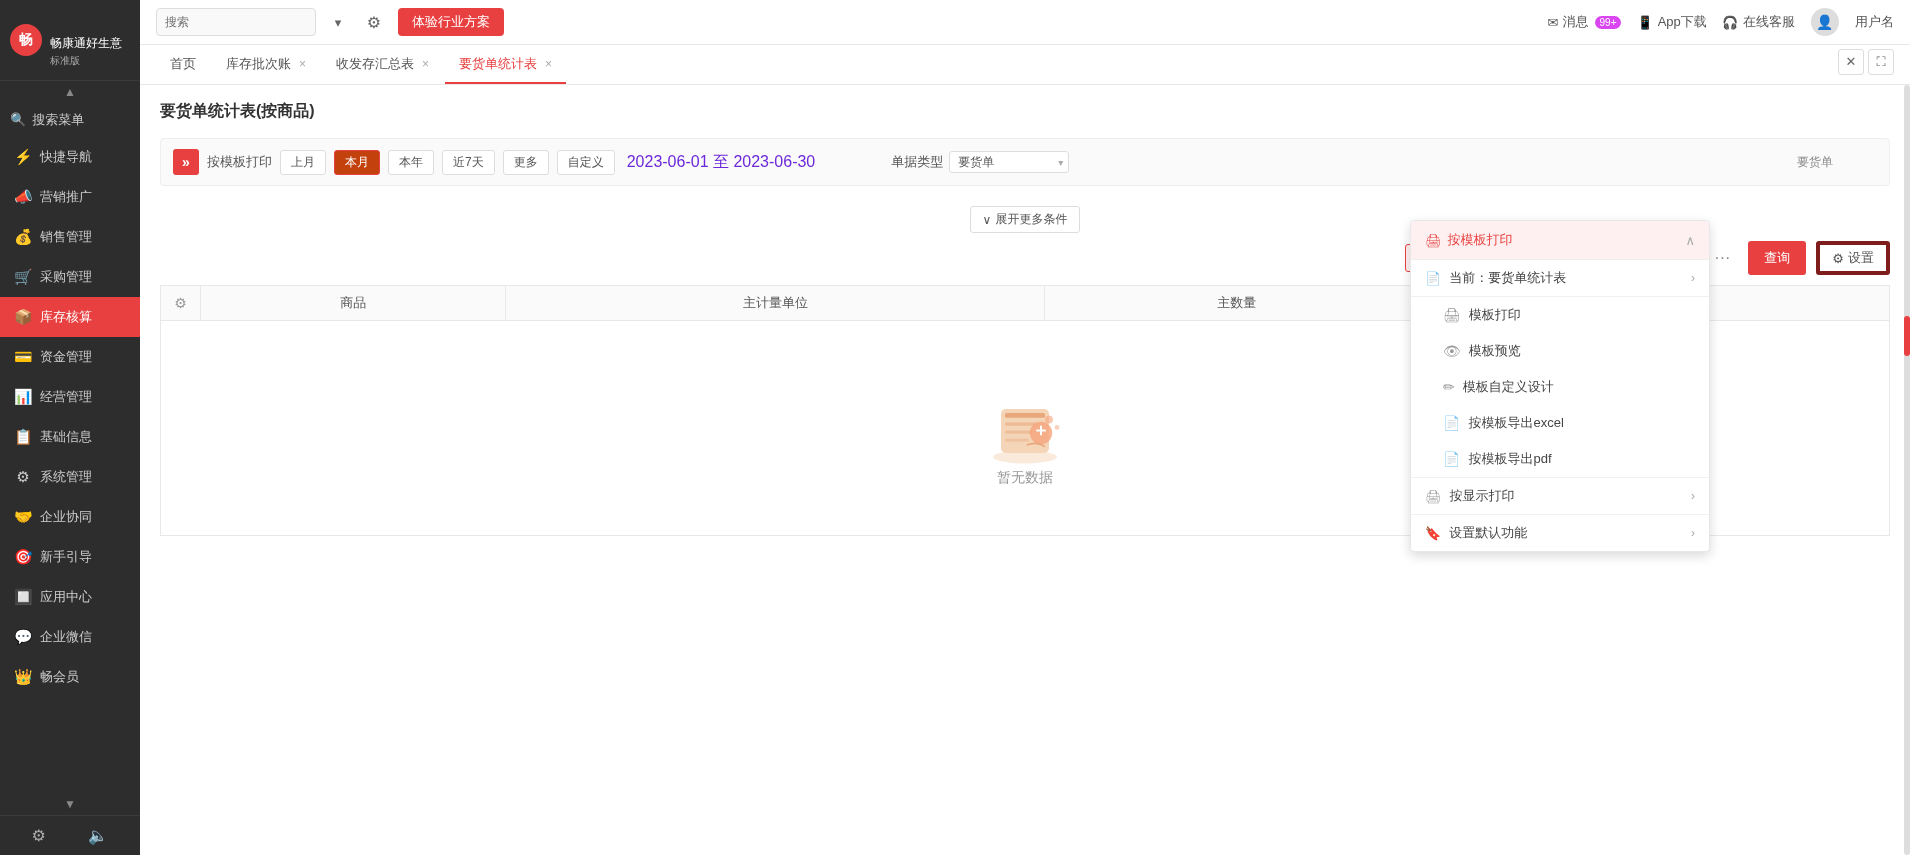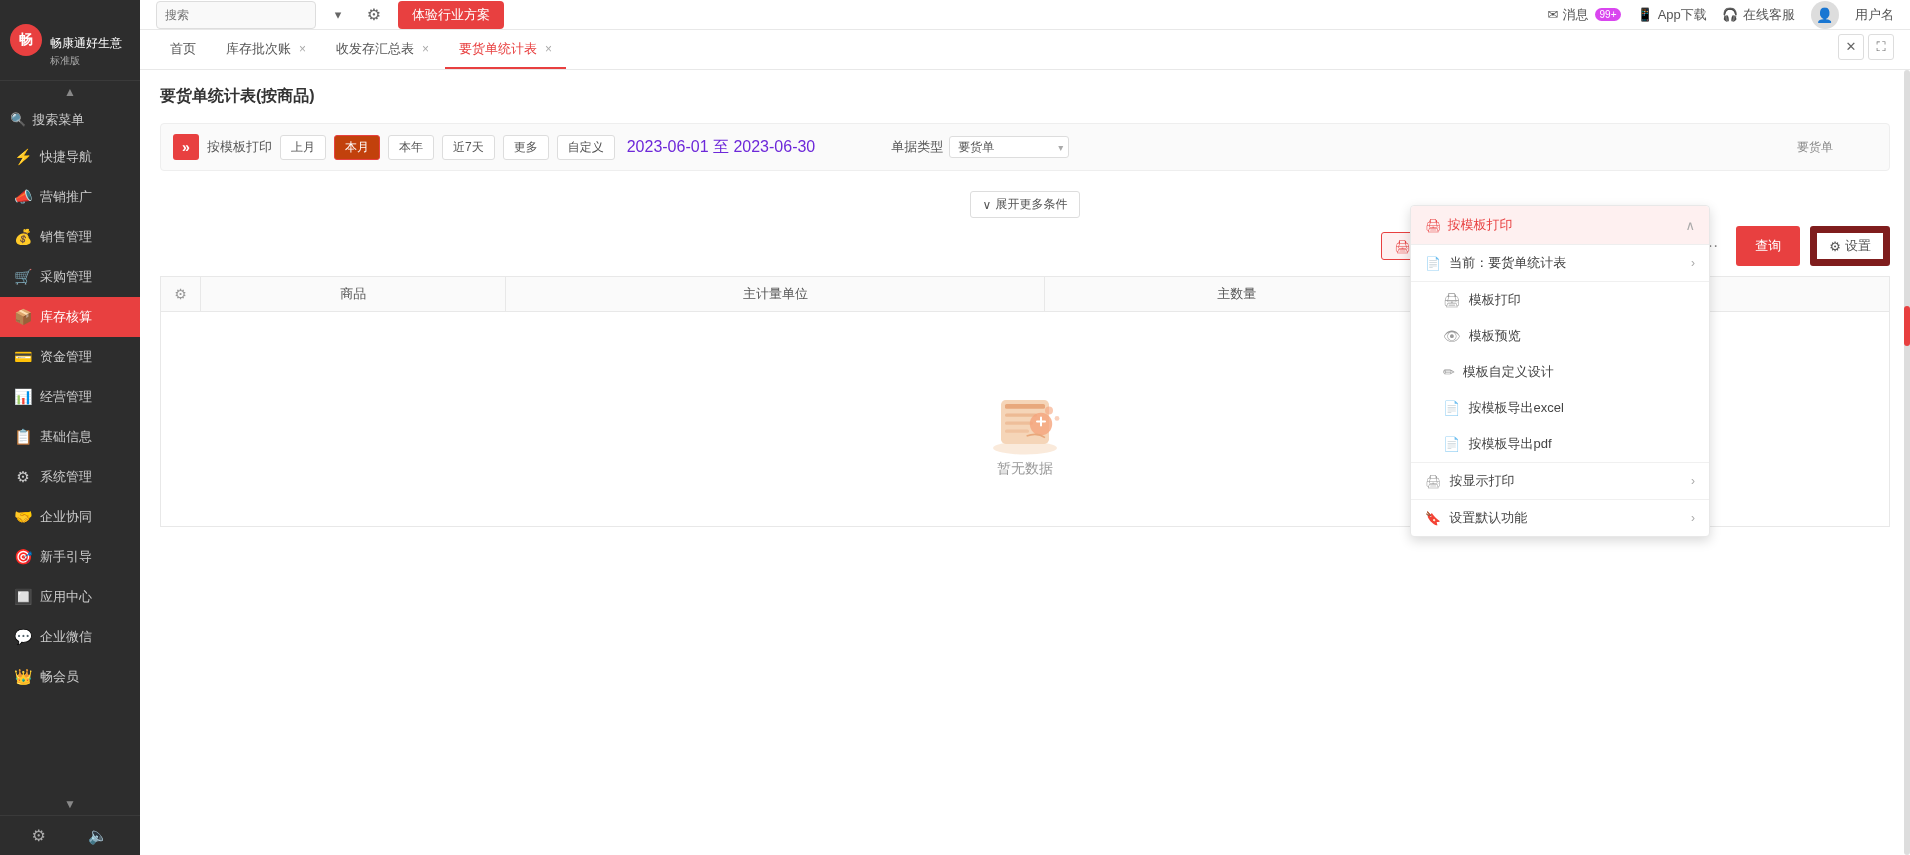--- a/index.html
+++ b/index.html
@@ -75,21 +75,21 @@
     .main {
       flex: 1;
       display: flex;
       flex-direction: column;
       overflow: hidden;
     }
 
     
     .top-header {
       background: #fff;
-      height: 30px;
+      height: 45px;
       display: flex;
       align-items: center;
       padding: 0 16px;
       gap: 10px;
       border-bottom: 1px solid #e8e8e8;
       flex-shrink: 0;
     }
     .header-search {
       width: 160px;
       height: 28px;
@@ -311,21 +311,21 @@
       align-items: center;
       justify-content: flex-end;
       gap: 10px;
       margin-bottom: 10px;
     }
     .toolbar-btn {
       display: flex;
       align-items: center;
       gap: 4px;
       padding: 4px 12px;
-      border: 7px solid #7f1d1d;
+      border: 4px solid #7f1d1d;
       border-radius: 3px;
       background: #fff;
       cursor: pointer;
       font-size: 13px;
       color: #555;
     }
     .toolbar-btn.primary {
       background: #e84040;
       color: #fff;
       border-color: #e84040;

